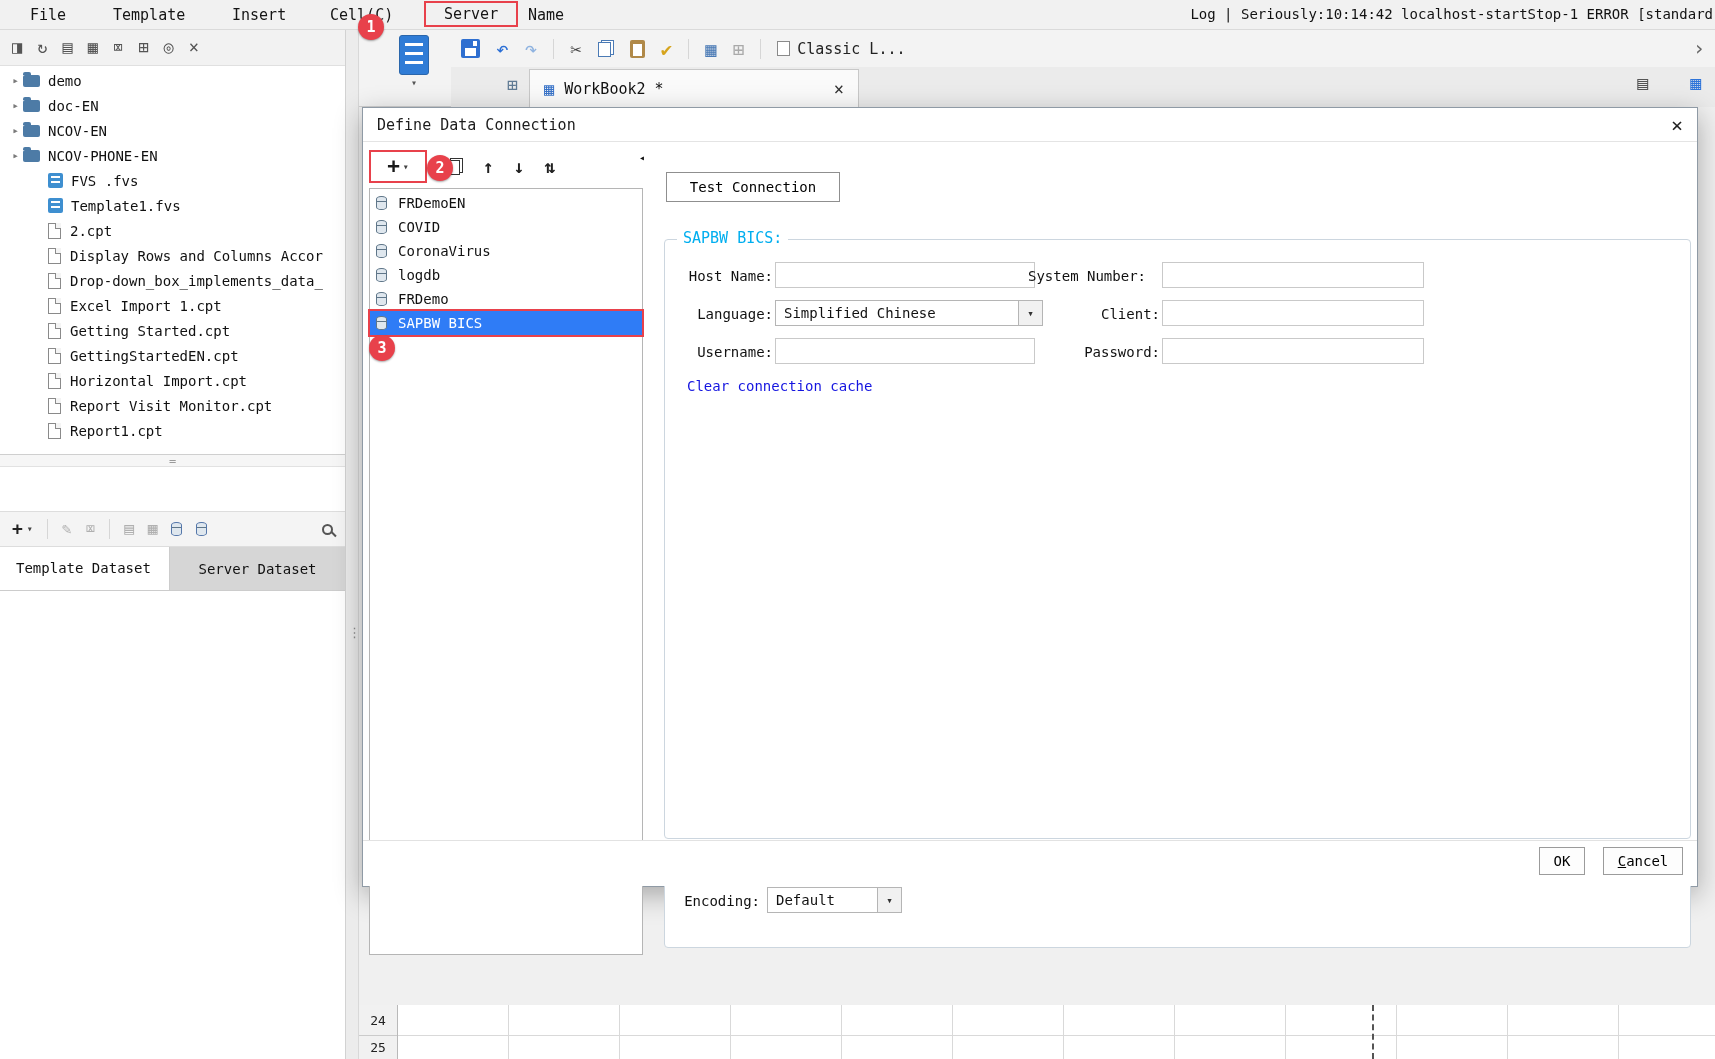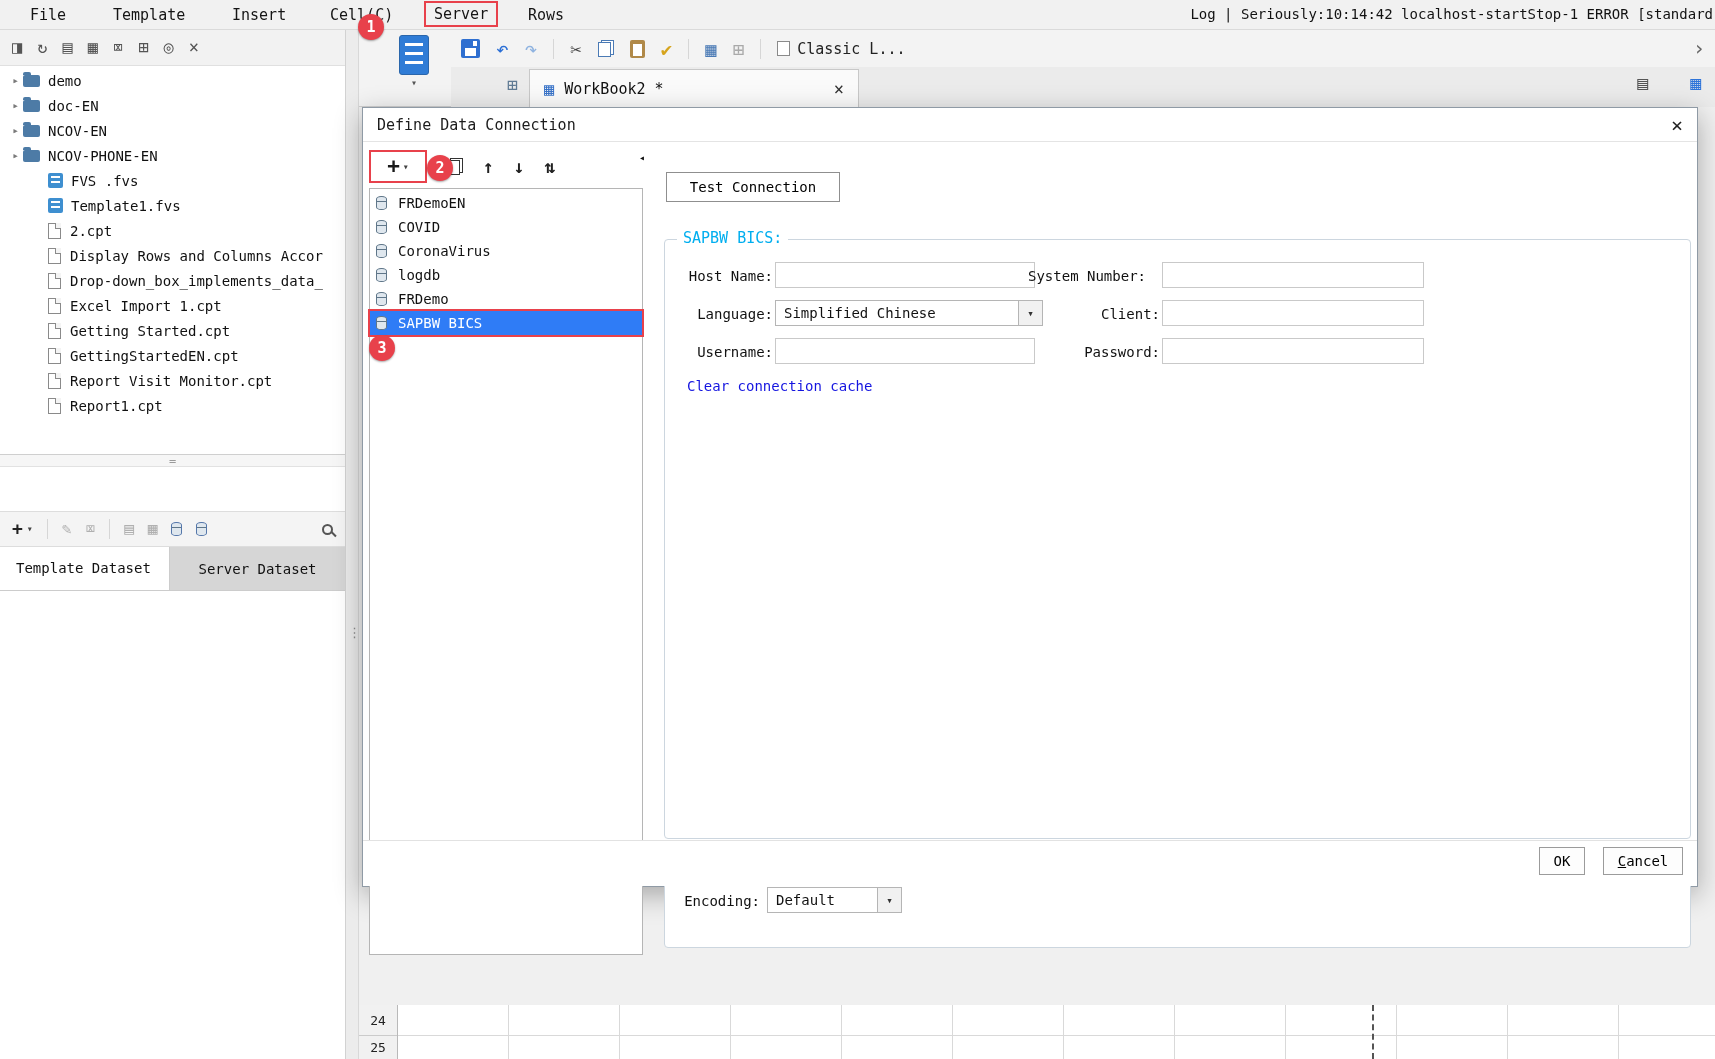--- a/index.html
+++ b/index.html
@@ -7,21 +7,21 @@
     --bd:#c9c9c9; --tbbg:#f2f2f2;
   }
   *{margin:0;padding:0;box-sizing:border-box}
   html,body{width:1715px;height:1059px;overflow:hidden}
   body{position:relative;font-family:"DejaVu Sans Mono",monospace;font-size:14px;color:#111;background:#f0f0f0}
   .ico{display:inline-flex;align-items:center;justify-content:center;line-height:1}
 
   
   #menubar{position:absolute;left:0;top:0;width:1715px;height:30px;background:#f1f1f1;border-bottom:1px solid #dadada;z-index:45}
   .menu-item{position:absolute;top:6px;font-size:15px;color:#141414;cursor:default}
-  #menu-server{top:1px;border:2px solid var(--red);padding:2px 8px}
+  #menu-server{top:1px;border:2px solid var(--red);padding:2px 18px}
   #log-text{position:absolute;right:2px;top:6px;font-size:14px;color:#111;white-space:nowrap}
 
   
   .badge{position:absolute;width:26px;height:26px;border-radius:50%;background:var(--red);color:#fff;
     display:flex;align-items:center;justify-content:center;font-size:15px;font-weight:bold;z-index:60;
     box-shadow:0 1px 2px rgba(0,0,0,.35)}
 
   
   #sidebar{position:absolute;left:0;top:30px;width:346px;height:1029px;background:#fff;border-right:1px solid #d2d2d2}
   #sidebar-toolbar{position:absolute;left:0;top:0;width:100%;height:36px;background:var(--tbbg);border-bottom:1px solid #e0e0e0;
@@ -129,21 +129,21 @@
 </style>
 </head>
 <body>
 
 <div id="menubar">
   <span class="menu-item" style="left:30px">File</span>
   <span class="menu-item" style="left:113px">Template</span>
   <span class="menu-item" style="left:232px">Insert</span>
   <span class="menu-item" style="left:330px">Cell(C)</span>
   <span class="menu-item" id="menu-server" style="left:424px">Server</span>
-  <span class="menu-item" style="left:528px">Rows</span>
+  <span class="menu-item" style="left:528px">Name</span>
   <span id="log-text">Log | Seriously:10:14:42 localhost-startStop-1 ERROR [standard</span>
 </div>
 
 <div class="badge" style="left:358px;top:14px">1</div>
 
 <div id="sidebar">
   <div id="sidebar-toolbar">
     <span class="ico">◨</span>
     <span class="ico">↻</span>
     <span class="ico">▤</span>
@@ -199,20 +199,24 @@
       <span class="cpt-ico"></span>
       <span>Excel Import 1.cpt</span>
     </div>
     <div class="tree-row file">
       <span class="cpt-ico"></span>
       <span>Getting Started.cpt</span>
     </div>
     <div class="tree-row file">
       <span class="cpt-ico"></span>
       <span>GettingStartedEN.cpt</span>
+    </div>
+    <div class="tree-row file">
+      <span class="cpt-ico"></span>
+      <span>Horizontal Import.cpt</span>
     </div>
     <div class="tree-row file">
       <span class="cpt-ico"></span>
       <span>Report Visit Monitor.cpt</span>
     </div>
     <div class="tree-row file">
       <span class="cpt-ico"></span>
       <span>Report1.cpt</span>
     </div>
   </div>

